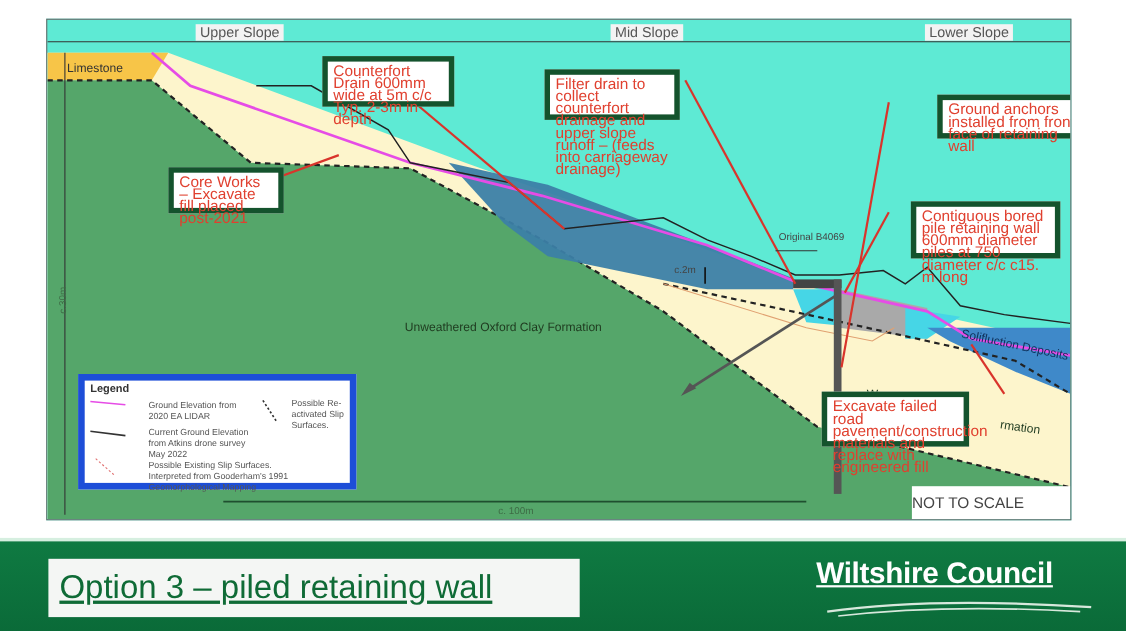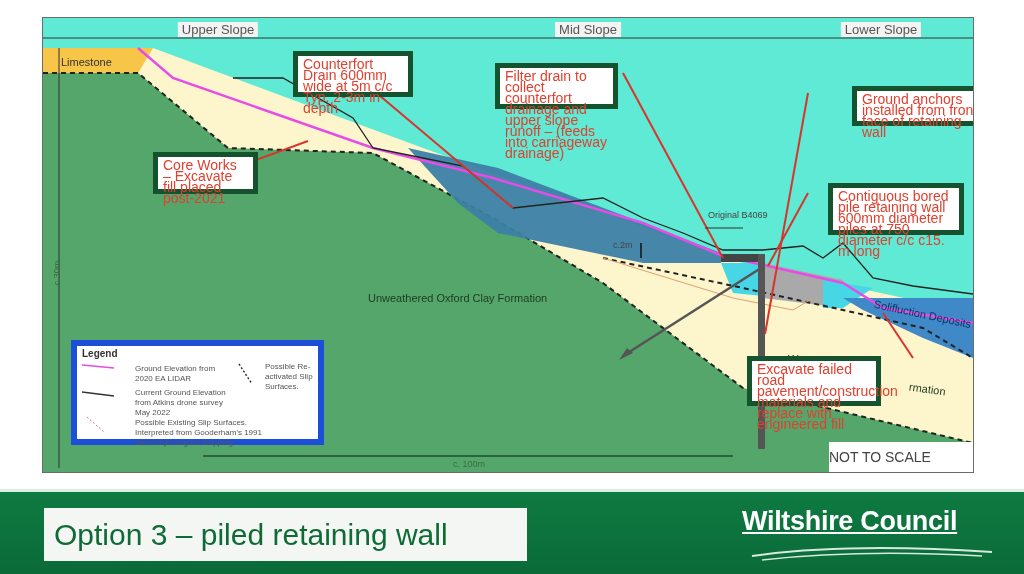--- a/index.html
+++ b/index.html
@@ -37,21 +37,21 @@
   }
   .dim-label { position: absolute; font-size: 9px; color: #3d6b45; }
   .footer {
     position: absolute; left: 0; top: 489px; width: 1024px; height: 85px;
     background: linear-gradient(#0f7a42, #0a6a38);
     border-top: 3px solid #d6efe0;
   }
   .footer-title {
     position: absolute; left: 44px; top: 16px; width: 483px; height: 53px;
     background: #f4f6f4; color: #0f6b36; font-size: 30px;
-    display: flex; align-items: center; padding-left: 10px; box-sizing: border-box;
+    display: flex; align-items: center; padding-left: 10px; box-sizing: border-box; text-decoration: underline;
   }
   .logo { position: absolute; left: 742px; top: 14px; width: 260px; height: 60px; }
   .logo-text { color: #fff; font-weight: bold; font-size: 27px; letter-spacing: -0.3px; text-decoration: underline; }
 </style>
 </head>
 <body>
 
 <div class="diagram-frame">
   <svg width="930" height="454" viewBox="0 0 930 454">
 

